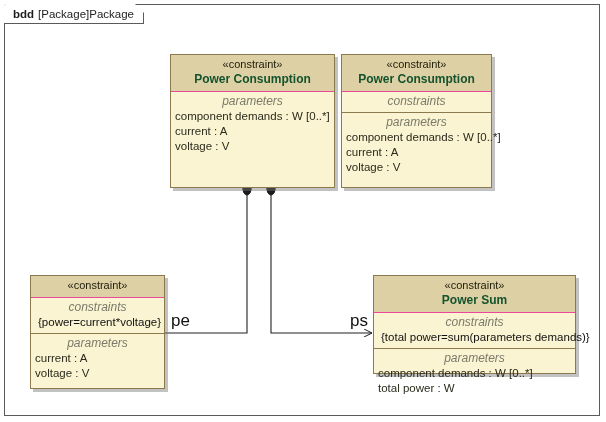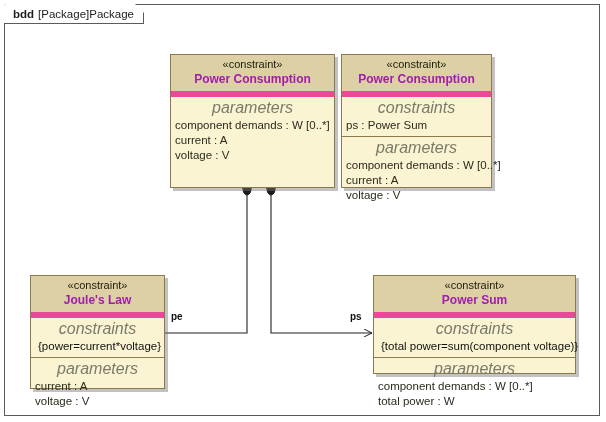--- a/index.html
+++ b/index.html
@@ -61,48 +61,48 @@
     position: absolute;
     box-sizing: border-box;
     border: 1px solid #8a7a4e;
     background: #fbf4d2;
     box-shadow: 3px 3px 0 rgba(120,120,120,0.45);
     font-size: 11.5px;
     color: #23210f;
   }
   .block-header {
     background: #ddd0a4;
-    border-bottom: 6px solid #ec4899;
+    border-bottom: 1px solid #ec4899;
     text-align: center;
     padding: 3px 4px 4px 4px;
     line-height: 1.25;
   }
   .stereotype {
     font-size: 11px;
     color: #23210f;
     display: block;
   }
   .block-title {
     font-weight: bold;
     font-size: 12px;
-    color: #a21caf;
+    color: #14532d;
     display: block;
   }
   .compartment {
     border-bottom: 1px solid #8a7a4e;
     padding: 1px 0 3px 0;
   }
   .compartment.last {
     border-bottom: none;
   }
   .compartment-label {
     display: block;
     text-align: center;
     font-style: italic;
-    font-size: 16px;
+    font-size: 12px;
     color: #7a7a6a;
     padding: 1px 0 1px 0;
   }
   .feature {
     display: block;
     padding: 0 3px 0 4px;
     line-height: 1.32;
     white-space: nowrap;
     color: #2b2b1d;
   }
@@ -118,24 +118,23 @@
   .edges {
     position: absolute;
     left: 0;
     top: 0;
     width: 606px;
     height: 422px;
     pointer-events: none;
   }
   .edge-label {
     position: absolute;
-    font-size: 10px;
+    font-size: 17px;
     color: #111111;
     white-space: nowrap;
-    font-weight: bold;
   }
 </style>
 </head>
 <body>
 
 <div id="canvas">
 
   <div class="frame"></div>
 
   <div class="frame-tab">
@@ -181,54 +180,52 @@
     </div>
   </div>
 
   <div class="block" style="left:341px; top:54px; width:151px; height:134px;">
     <div class="block-header">
       <span class="stereotype">«constraint»</span>
       <span class="block-title">Power Consumption</span>
     </div>
     <div class="compartment">
       <span class="compartment-label">constraints</span>
-      <span class="feature">ps : Power Sum</span>
     </div>
     <div class="compartment last">
       <span class="compartment-label">parameters</span>
       <span class="feature">component demands : W [0..*]</span>
       <span class="feature">current : A</span>
       <span class="feature">voltage : V</span>
     </div>
   </div>
 
   <div class="block" style="left:30px; top:275px; width:135px; height:114px;">
     <div class="block-header">
       <span class="stereotype">«constraint»</span>
-      <span class="block-title">Joule's Law</span>
     </div>
     <div class="compartment">
       <span class="compartment-label">constraints</span>
       <span class="constraint-expr">{power=current*voltage}</span>
     </div>
     <div class="compartment last">
       <span class="compartment-label">parameters</span>
       <span class="feature">current : A</span>
       <span class="feature">voltage : V</span>
     </div>
   </div>
 
   <div class="block" style="left:373px; top:275px; width:203px; height:99px;">
     <div class="block-header">
       <span class="stereotype">«constraint»</span>
       <span class="block-title">Power Sum</span>
     </div>
     <div class="compartment">
       <span class="compartment-label">constraints</span>
-      <span class="constraint-expr">{total power=sum(component voltage)}</span>
+      <span class="constraint-expr">{total power=sum(parameters demands)}</span>
     </div>
     <div class="compartment last">
       <span class="compartment-label">parameters</span>
       <span class="feature">component demands : W [0..*]</span>
       <span class="feature">total power : W</span>
     </div>
   </div>
 
 </div>
 

